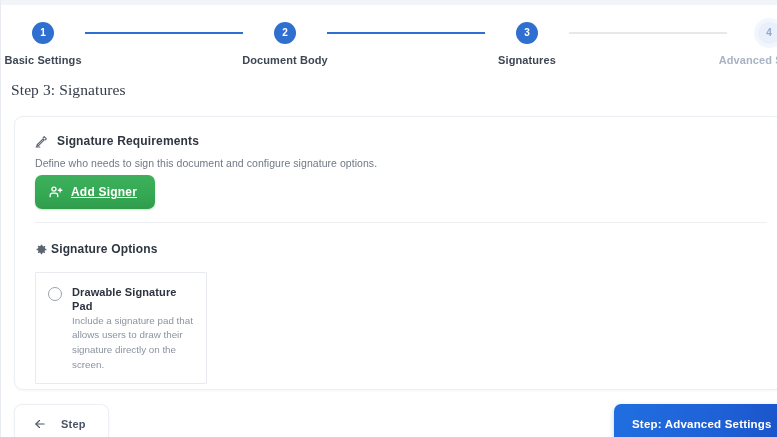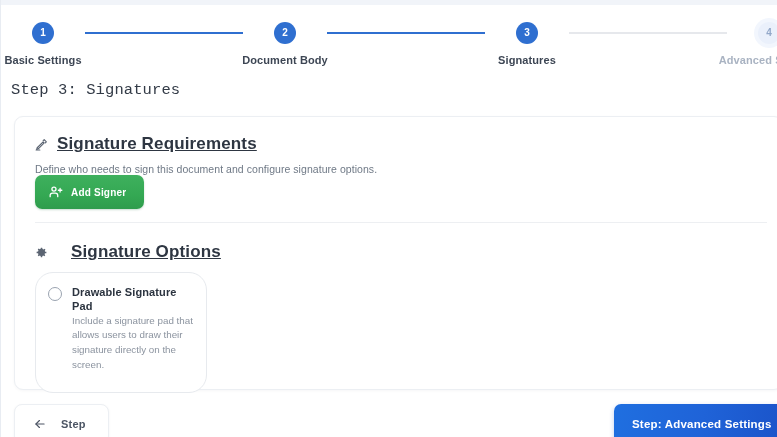--- a/index.html
+++ b/index.html
@@ -95,21 +95,21 @@
 
   .connector.pending {
     background: #e6e8ec;
   }
 
   
   .page-title {
     position: absolute;
     top: 81px;
     left: 10px;
-    font-family: Liberation Mono, monospace;
+    font-family: Liberation Serif, serif;
     font-size: 15.5px;
     font-weight: normal;
     color: #333b47;
     letter-spacing: 0.1px;
   }
 
   
   .card {
     position: absolute;
     top: 116px;
@@ -124,25 +124,24 @@
 
   .section-head {
     display: flex;
     align-items: center;
     gap: 9px;
     padding-top: 17px;
     padding-left: 20px;
   }
 
   .section-title {
-    font-size: 17px;
+    font-size: 12px;
     font-weight: bold;
     color: #2e3642;
     letter-spacing: 0.15px;
-    text-decoration: underline;
   }
 
   .section-desc {
     margin: 9px 0 0 20px;
     font-size: 10.5px;
     color: #6f7986;
     letter-spacing: 0.05px;
   }
 
   .icon {
@@ -161,56 +160,57 @@
     display: inline-flex;
     align-items: center;
     gap: 8px;
     height: 34px;
     padding: 0 18px 0 14px;
     border: none;
     border-radius: 7px;
     background: linear-gradient(180deg, #3eb05d 0%, #34a853 60%, #2f9c4c 100%);
     color: #ffffff;
     font-family: "Liberation Sans", sans-serif;
-    font-size: 10px;
+    font-size: 12px;
     font-weight: bold;
     letter-spacing: 0.2px;
     cursor: pointer;
     box-shadow: 0 1px 2px rgba(40,120,70,0.25);
+    text-decoration: underline;
   }
 
   .divider {
     position: absolute;
     top: 105px;
     left: 20px;
     right: 15px;
     height: 1px;
     background: #edeff2;
   }
 
   
   .options-head {
     position: absolute;
     top: 125px;
     left: 20px;
     display: flex;
     align-items: center;
-    gap: 23px;
+    gap: 3px;
   }
 
   .option-card {
     position: absolute;
     top: 155px;
     left: 20px;
     width: 172px;
     min-height: 88px;
     border: 1px solid #e7eaee;
-    border-radius: 18px;
-    background: #ffffff;
-    padding: 13px 12px 20px 12px;
+    border-radius: 1px;
+    background: #ffffff;
+    padding: 13px 12px 11px 12px;
     display: flex;
     gap: 10px;
     cursor: pointer;
   }
 
   .radio {
     width: 14px;
     height: 14px;
     border: 1.6px solid #9aa3b0;
     border-radius: 50%;

